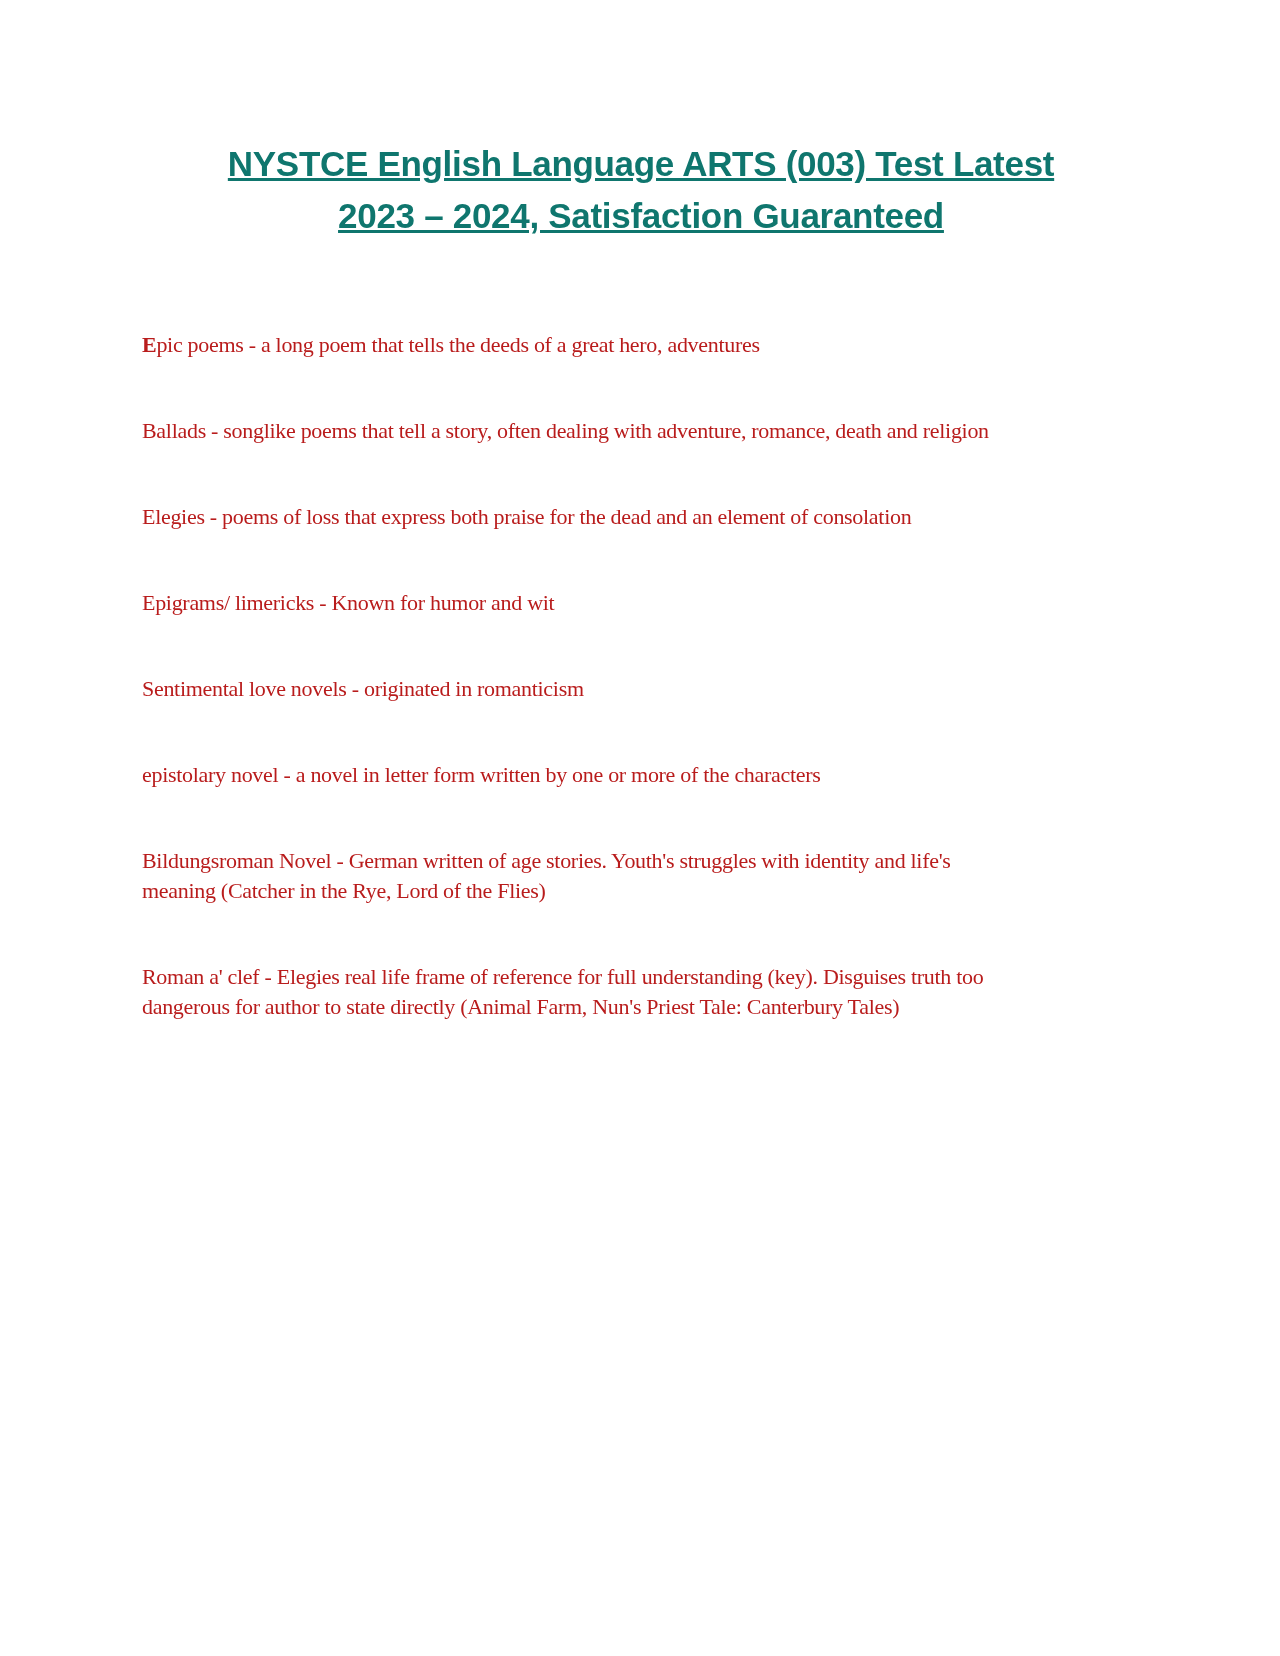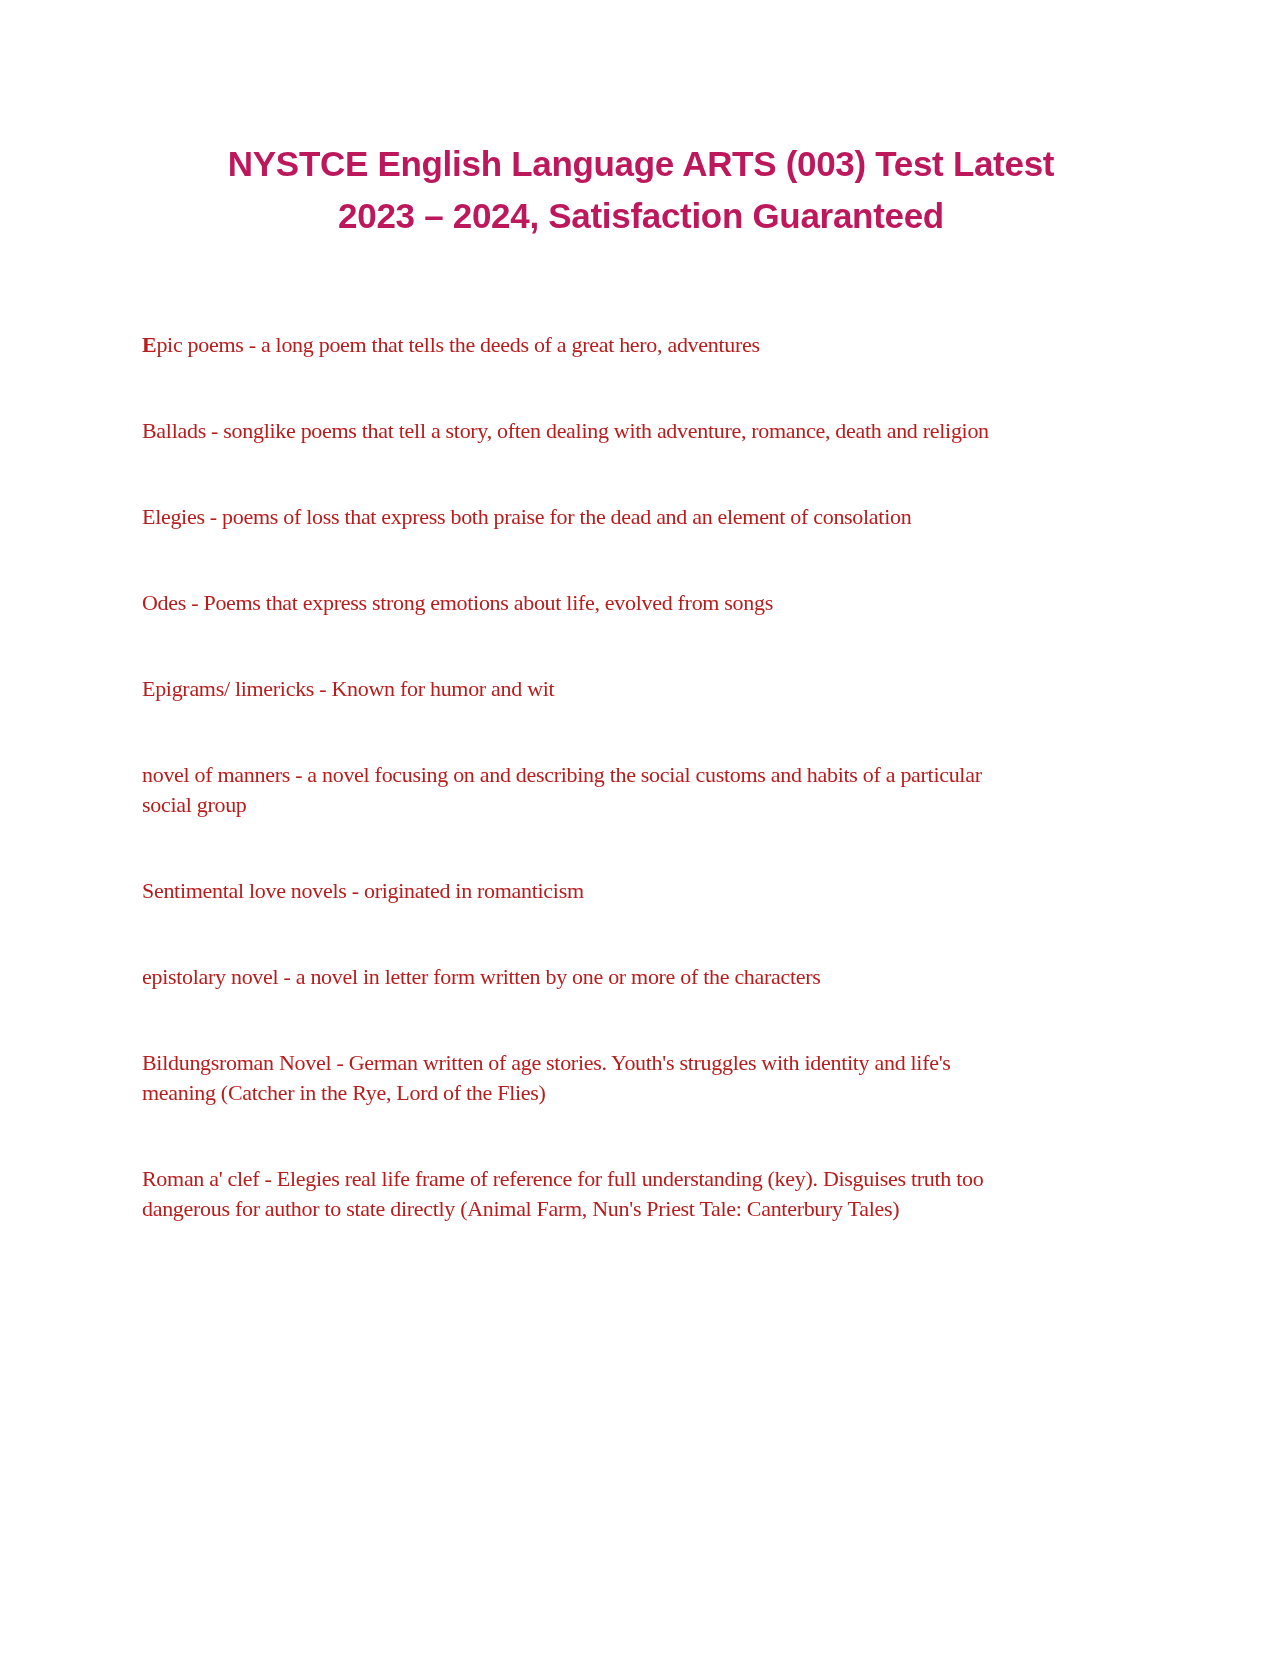--- a/index.html
+++ b/index.html
@@ -45,33 +45,30 @@
     white-space: pre-line;
   }
   .item .lead {
     font-weight: 700;
   }
 </style>
 </head>
 <body>
 
 <main class="page">
-  <h1 class="doc-title" style="color: #be185d;">
+  <h1 class="doc-title" style="color: #0f766e; text-decoration: underline;">
     <span class="title-line">NYSTCE English Language ARTS (003) Test Latest</span>
     <span class="title-line">2023 – 2024, Satisfaction Guaranteed</span>
   </h1>
 
   <section class="items">
       <p class="item"><strong class="lead">E</strong><span class="rest">pic poems - a long poem that tells the deeds of a great hero, adventures</span></p>
       <p class="item"><strong class="lead"></strong><span class="rest">Ballads - songlike poems that tell a story, often dealing with adventure, romance, death and religion</span></p>
       <p class="item"><strong class="lead"></strong><span class="rest">Elegies - poems of loss that express both praise for the dead and an element of consolation</span></p>
-      <p class="item"><strong class="lead"></strong><span class="rest">Odes - Poems that express strong emotions about life, evolved from songs</span></p>
       <p class="item"><strong class="lead"></strong><span class="rest">Epigrams/ limericks - Known for humor and wit</span></p>
-      <p class="item"><strong class="lead"></strong><span class="rest">novel of manners - a novel focusing on and describing the social customs and habits of a particular
-social group</span></p>
       <p class="item"><strong class="lead"></strong><span class="rest">Sentimental love novels - originated in romanticism</span></p>
       <p class="item"><strong class="lead"></strong><span class="rest">epistolary novel - a novel in letter form written by one or more of the characters</span></p>
       <p class="item"><strong class="lead"></strong><span class="rest">Bildungsroman Novel - German written of age stories. Youth's struggles with identity and life's
 meaning (Catcher in the Rye, Lord of the Flies)</span></p>
       <p class="item"><strong class="lead"></strong><span class="rest">Roman a' clef - Elegies real life frame of reference for full understanding (key). Disguises truth too
 dangerous for author to state directly (Animal Farm, Nun's Priest Tale: Canterbury Tales)</span></p>
     </section>
 </main>
 
 </body></html>

